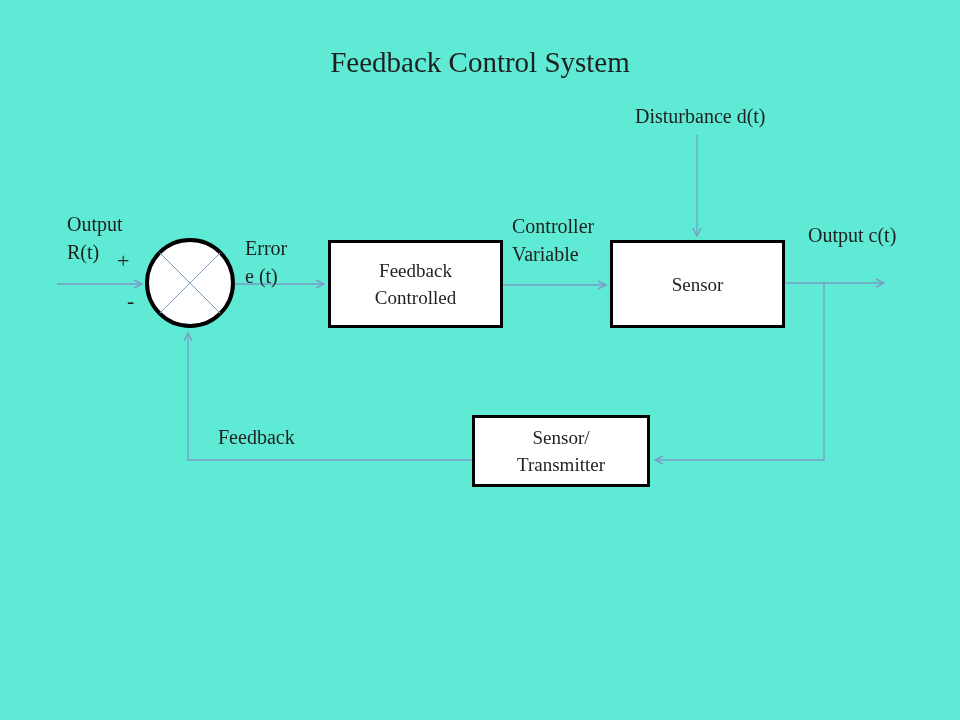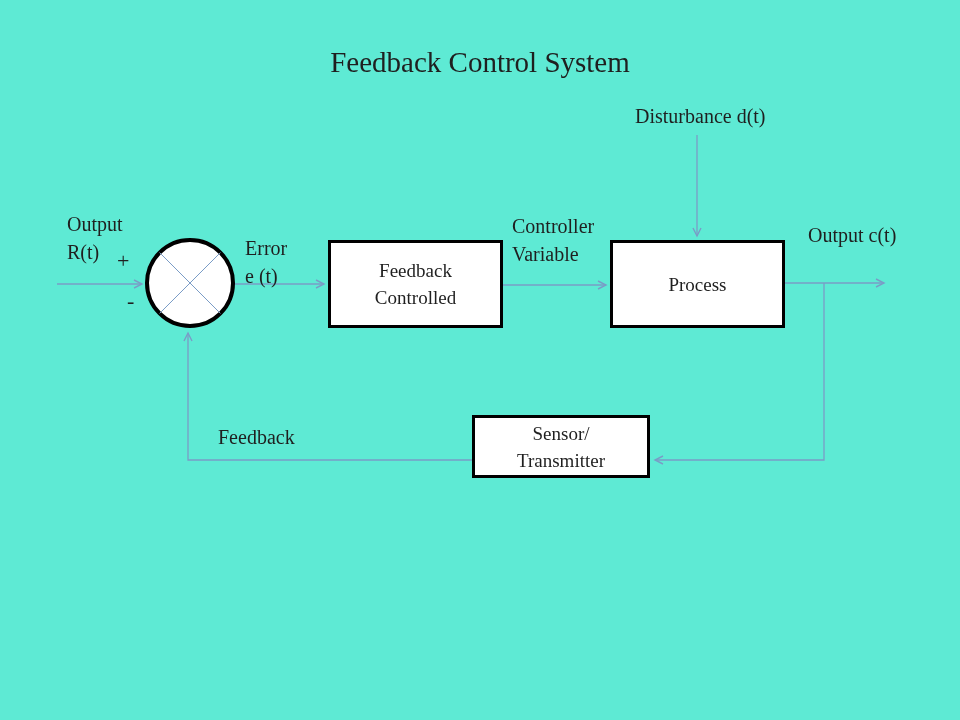--- a/index.html
+++ b/index.html
@@ -20,21 +20,21 @@
   .lbl { position: absolute; font-size: 20px; line-height: 28px; white-space: nowrap; }
   .sign { position: absolute; font-size: 22px; line-height: 22px; }
   .box {
     position: absolute; box-sizing: border-box;
     border: 3px solid var(--box-border); background: #ffffff;
     display: flex; flex-direction: column; align-items: center; justify-content: center;
     font-size: 19px; line-height: 27px; text-align: center;
   }
   .box-controller { left: 328px; top: 240px; width: 175px; height: 88px; }
   .box-process    { left: 610px; top: 240px; width: 175px; height: 88px; }
-  .box-sensor     { left: 472px; top: 415px; width: 178px; height: 63px; }
+  .box-sensor     { left: 472px; top: 415px; width: 178px; height: 72px; }
   .lbl-input        { left: 67px;  top: 210px; }
   .sign-plus        { left: 117px; top: 250px; }
   .sign-minus       { left: 127px; top: 290px; }
   .lbl-error        { left: 245px; top: 234px; }
   .lbl-manipulated  { left: 512px; top: 212px; }
   .lbl-disturbance  { left: 635px; top: 102px; }
   .lbl-output       { left: 808px; top: 221px; }
   .lbl-controlled   { left: 846px; top: 322px; }
   .lbl-feedback     { left: 218px; top: 423px; }
 </style>
@@ -89,21 +89,21 @@
 
 
   <div class="lbl lbl-feedback">Feedback</div>
 
   <div class="box box-controller">
     <div>Feedback</div>
     <div>Controlled</div>
   </div>
 
   <div class="box box-process">
-    <div>Process</div>
+    <div>Sensor</div>
   </div>
 
   <div class="box box-sensor">
     <div>Sensor/</div>
     <div>Transmitter</div>
   </div>
 
 </div>
 
 </body></html>

